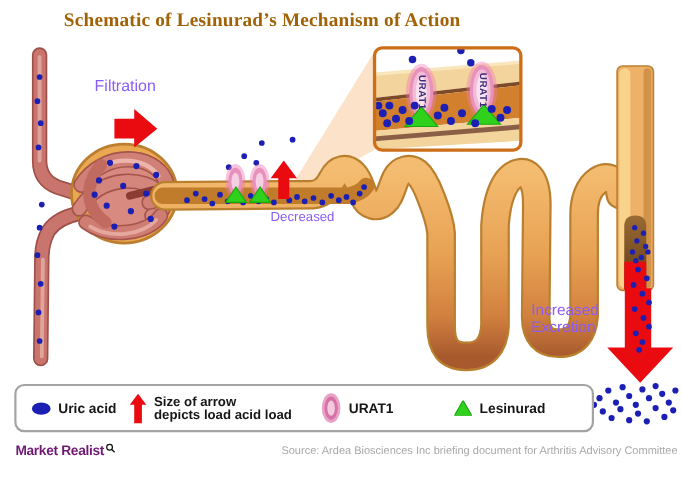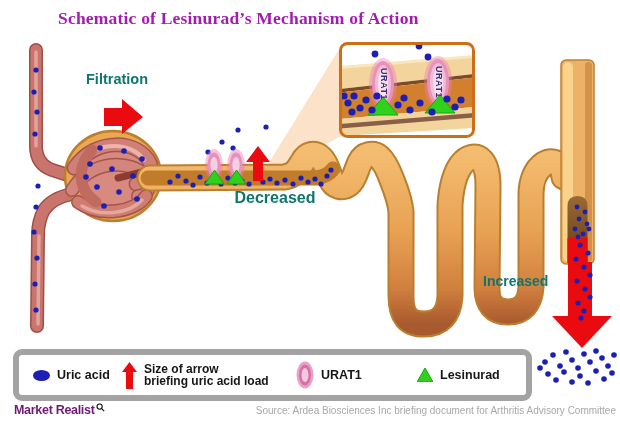--- a/index.html
+++ b/index.html
@@ -1,28 +1,28 @@
 <!DOCTYPE html>
 <html><head>
 <meta charset="utf-8">
 <style>
   html,body{margin:0;padding:0;background:#fff;}
   #stage{position:relative;width:620px;height:437px;background:#ffffff;overflow:hidden;
          font-family:"Liberation Sans",sans-serif;}
   #art{position:absolute;left:0;top:0;}
   .title{position:absolute;left:58px;top:8px;font-family:"Liberation Serif",serif;
-         font-weight:bold;font-size:17.5px;color:#a21caf;letter-spacing:.2px;}
-  .lbl{position:absolute;font-weight:bold;color:#0f766e;}
+         font-weight:bold;font-size:17.5px;color:#a16207;letter-spacing:.2px;}
+  .lbl{position:absolute;font-weight:normal;color:#8b5cf6;}
   .lbl-filtration{left:86px;top:71px;font-size:14.5px;}
-  .lbl-decreased{left:208px;top:189px;width:134px;text-align:center;font-size:16px;line-height:17px;}
+  .lbl-decreased{left:208px;top:189px;width:134px;text-align:center;font-size:12px;line-height:17px;}
   .lbl-increased{left:483px;top:273px;width:92px;text-align:left;font-size:14px;line-height:16px;}
   .urat1-vtext{position:absolute;width:44px;height:12px;text-align:center;
          font-size:9px;font-weight:bold;color:#3d2c78;transform:rotate(90deg);letter-spacing:.5px;}
   .legend{position:absolute;left:13px;top:349px;width:507px;height:40px;background:#fff;
-         border:6px solid #a3a3a3;border-radius:9px;}
+         border:2px solid #a3a3a3;border-radius:9px;padding-left:16px;}
   .legend-item{position:absolute;top:0;height:40px;display:flex;align-items:center;gap:7px;}
   .legend-label{font-weight:bold;font-size:12.5px;color:#161616;white-space:nowrap;}
   .legend-label.two-line{font-size:12px;line-height:12.5px;}
   .dot-swatch{width:17px;height:11px;border-radius:50%;background:#1b1fb4;}
   .footer-brand{position:absolute;left:14px;top:403px;font-size:12.5px;font-weight:bold;
          color:#701a75;letter-spacing:-0.3px;display:flex;align-items:flex-start;}
   .footer-source{position:absolute;right:4px;top:405px;font-size:10px;color:#a8a8a8;}
 </style>
 </head>
 <body>
@@ -292,37 +292,38 @@
   <div class="title">Schematic of Lesinurad’s Mechanism of Action</div>
 
   <div class="lbl lbl-filtration">Filtration</div>
 
   <div class="lbl lbl-decreased">
     <div>Decreased</div>
   </div>
 
   <div class="lbl lbl-increased">
     <div>Increased</div>
+    <div>Excretion</div>
   </div>
 
   <div class="urat1-vtext" style="left:361px;top:78px;">URAT1</div>
   <div class="urat1-vtext" style="left:416px;top:76px;">URAT1</div>
 
   <div class="legend">
     <div class="legend-item" style="left:14px;">
       <div class="dot-swatch"></div>
       <div class="legend-label">Uric acid</div>
     </div>
     <div class="legend-item" style="left:103px;">
       <svg width="15" height="27" viewBox="0 0 15 27">
         <polygon points="4,27 4,10 0,10 7.5,0 15,10 11,10 11,27" fill="#ea0b10"></polygon>
       </svg>
       <div class="legend-label two-line">
         <div>Size of arrow</div>
-        <div>briefing uric acid load</div>
+        <div>depicts load acid load</div>
       </div>
     </div>
     <div class="legend-item" style="left:277px;">
       <svg width="18" height="28" viewBox="0 0 18 28">
         <ellipse cx="9" cy="14" rx="8.5" ry="13.5" fill="#eaa3c6"></ellipse>
         <ellipse cx="9" cy="14" rx="6" ry="10.5" fill="#d670a8"></ellipse>
         <ellipse cx="9" cy="14" rx="3.5" ry="7" fill="#f2c9de"></ellipse>
       </svg>
       <div class="legend-label">URAT1</div>
     </div>

